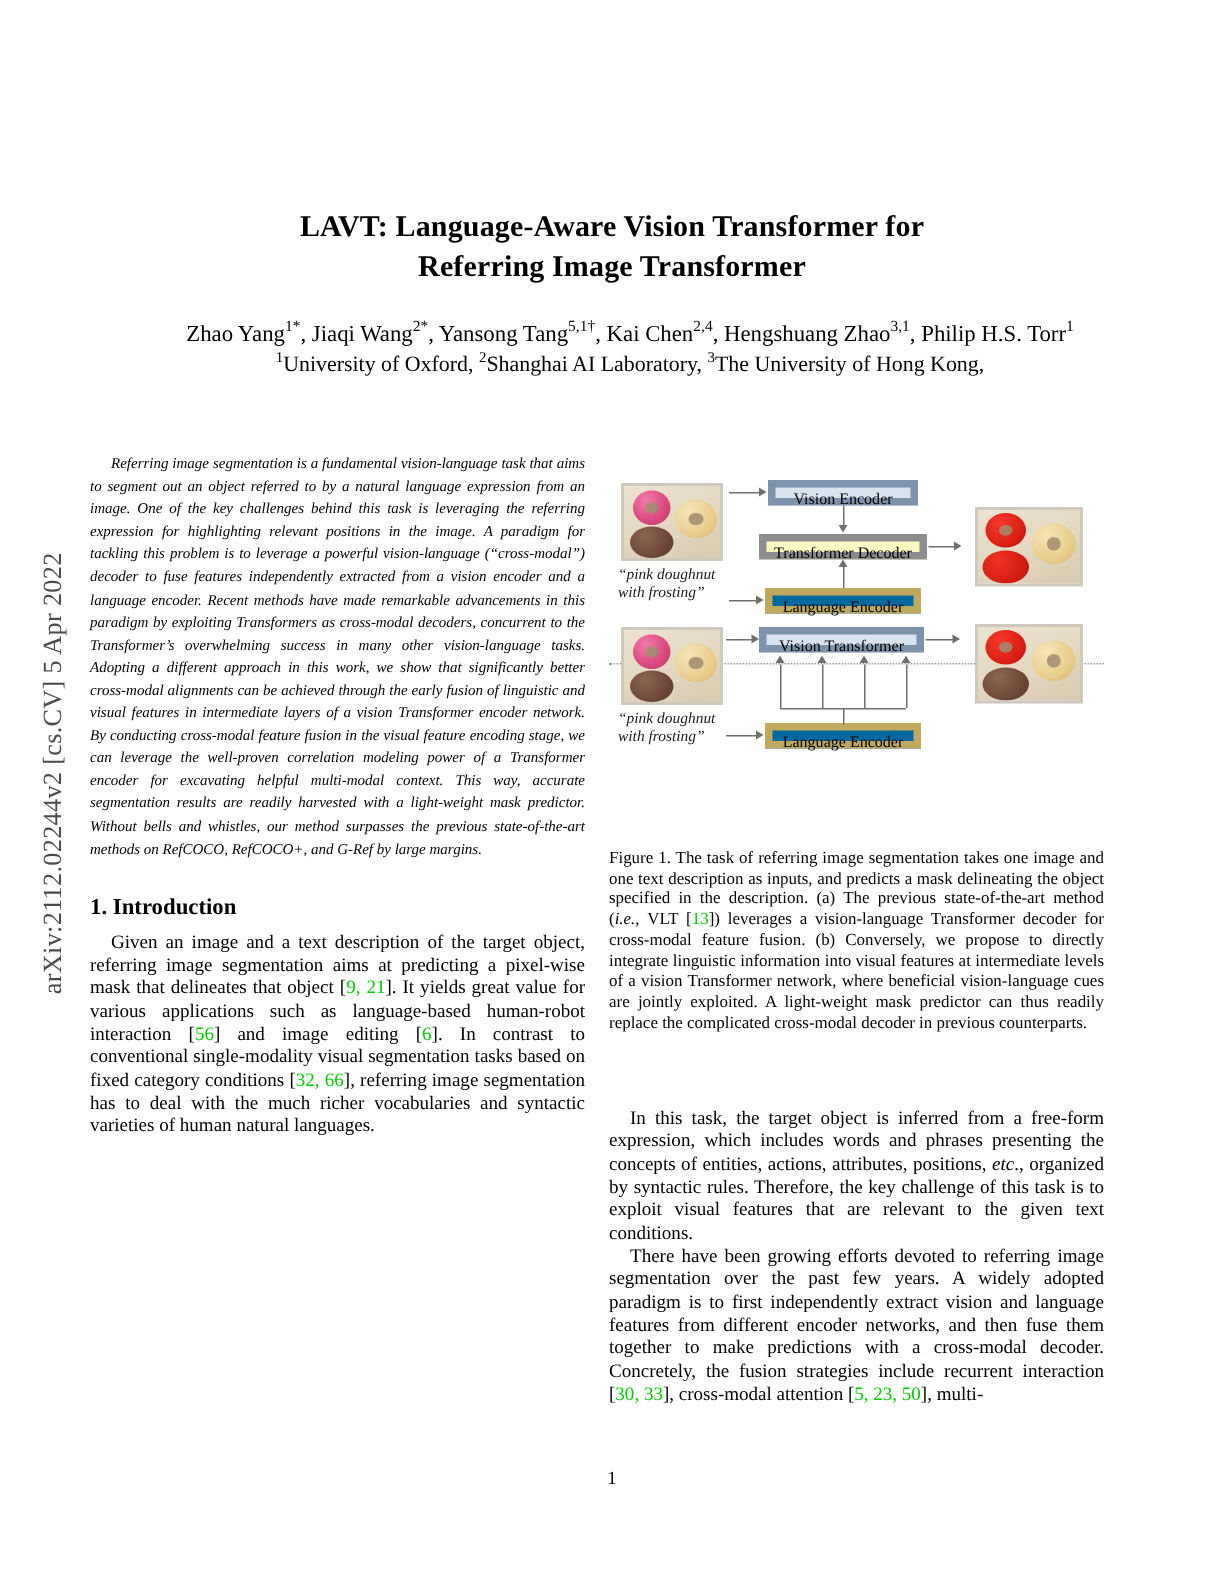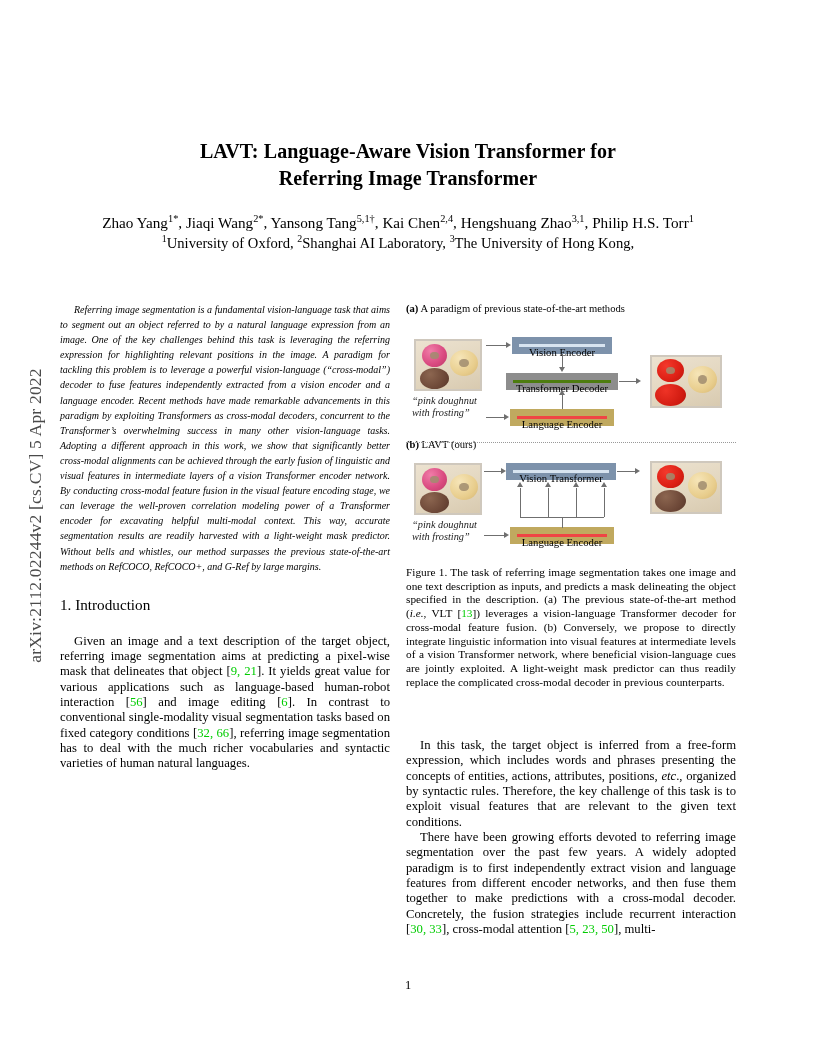--- a/index.html
+++ b/index.html
@@ -48,21 +48,21 @@
     text-align: center;
   }
   .paper-title {
     font-size: 20px;
     font-weight: bold;
     line-height: 27px;
     letter-spacing: 0.1px;
   }
   #authors-block {
     position: absolute;
-    left: 50px;
+    left: 72px;
     top: 212px;
     width: 696px;
     text-align: center;
     font-size: 15.2px;
     line-height: 21px;
   }
   .affil-line { font-size: 14.6px; }
   sup { font-size: 0.68em; vertical-align: super; line-height: 0; }
 
   
@@ -75,23 +75,23 @@
   #col-right { left: 406px; }
 
   h2.section-head {
     font-size: 14.6px;
     font-weight: bold;
     margin: 0 0 9px 0;
     text-align: center;
   }
   h2.intro-head {
     font-size: 15.2px;
-    font-weight: normal;
+    font-weight: bold;
     text-align: left;
-    margin: 0 0 20px 0;
+    margin: 0 0 7px 0;
   }
 
   p.abstract {
     font-style: italic;
     font-size: 10px;
     line-height: 15.1px;
     text-align: justify;
     text-justify: inter-word;
     margin: 0;
     text-indent: 14px;
@@ -190,29 +190,29 @@
   .dn-glazed { background: radial-gradient(circle at 35% 30%, #f6e5b8 0%, #e8cd8c 62%, #d4b370 100%); }
   
   .dn-choc { background: radial-gradient(circle at 35% 30%, #8c6650 0%, #6b4636 65%, #55362a 100%); }
   .dn-choc::after { background: none; }
   .dn-redcookie { background: radial-gradient(circle at 35% 30%, #ef3326 0%, #cf1a10 70%, #a8130a 100%); }
   .dn-redcookie::after { background: none; }
 
   .procbox {
     position: absolute;
     box-sizing: border-box;
-    border: 7px solid #ef4444;
+    border: 5px solid #ef4444;
     font-size: 10.7px;
     line-height: 16px;
     text-align: center;
     white-space: nowrap;
   }
   .box-vision   { background: #d8e4f0; border-color: #7d92ab; }
-  .box-decoder  { background: #4d7c0f; border-color: #8d8d8d; }
-  .box-language { background: #ef4444; border-color: #c0a95f; }
+  .box-decoder  { background: #fef9c3; border-color: #8d8d8d; }
+  .box-language { background: #0369a1; border-color: #c0a95f; }
 
   .ln { position: absolute; background: #6f6f6f; }
   .ln-h { height: 1px; }
   .ln-v { width: 1px; }
   .arrowhead {
     position: absolute;
     width: 0; height: 0;
   }
   .ah-right {
     border-top: 3px solid transparent;
@@ -282,23 +282,20 @@
 
   <div class="col" id="col-left">
     <p class="abstract">Referring image segmentation is a fundamental vision-language task that aims to segment out an object referred to by a natural language expression from an image. One of the key challenges behind this task is leveraging the referring expression for highlighting relevant positions in the image. A paradigm for tackling this problem is to leverage a powerful vision-language (“cross-modal”) decoder to fuse features independently extracted from a vision encoder and a language encoder. Recent methods have made remarkable advancements in this paradigm by exploiting Transformers as cross-modal decoders, concurrent to the Transformer’s overwhelming success in many other vision-language tasks. Adopting a different approach in this work, we show that significantly better cross-modal alignments can be achieved through the early fusion of linguistic and visual features in intermediate layers of a vision Transformer encoder network. By conducting cross-modal feature fusion in the visual feature encoding stage, we can leverage the well-proven correlation modeling power of a Transformer encoder for excavating helpful multi-modal context. This way, accurate segmentation results are readily harvested with a light-weight mask predictor. Without bells and whistles, our method surpasses the previous state-of-the-art methods on RefCOCO, RefCOCO+, and G-Ref by large margins.</p>
 
     <h2 class="intro-head" style="margin-top:22px;">1. Introduction</h2>
     <p class="body">Given an image and a text description of the target object, referring image segmentation aims at predicting a pixel-wise mask that delineates that object [<span class="cite">9, 21</span>]. It yields great value for various applications such as language-based human-robot interaction [<span class="cite">56</span>] and image editing [<span class="cite">6</span>]. In contrast to conventional single-modality visual segmentation tasks based on fixed category conditions [<span class="cite">32, 66</span>], referring image segmentation has to deal with the much richer vocabularies and syntactic varieties of human natural languages.</p>
   </div>
 
   <div id="figure-1">
 
-    <div class="subfig-label">
-      <b>(a)</b><span> A paradigm of previous state-of-the-art methods</span>
-    </div>
 
     <div class="diagram diagram-a">
 
       <div class="photo" style="left:8px; top:20px; width:68px; height:52px;">
         <div class="tray"></div>
         <div class="dn dn-pink" style="left:6px;  top:3px;  width:25px; height:23px;"></div>
         <div class="dn dn-glazed" style="left:34px; top:9px;  width:28px; height:26px;"></div>
         <div class="dn dn-choc" style="left:4px;  top:27px; width:29px; height:21px;"></div>
       </div>
 
@@ -329,23 +326,20 @@
       <div class="photo" style="left:244px; top:36px; width:72px; height:53px;">
         <div class="tray"></div>
         <div class="dn dn-red" style="left:5px;  top:2px;  width:27px; height:23px;"></div>
         <div class="dn dn-glazed" style="left:36px; top:9px;  width:29px; height:27px;"></div>
         <div class="dn dn-redcookie" style="left:3px;  top:27px; width:31px; height:22px;"></div>
       </div>
     </div>
 
     <div class="dotted-sep" style="top:140px;"></div>
 
-    <div class="subfig-label" style="margin-top:11px;">
-      <b>(b)</b><span> LAVT (ours)</span>
-    </div>
 
     <div class="diagram diagram-b">
 
       <div class="photo" style="left:8px; top:8px; width:68px; height:52px;">
         <div class="tray"></div>
         <div class="dn dn-pink" style="left:6px;  top:3px;  width:25px; height:23px;"></div>
         <div class="dn dn-glazed" style="left:34px; top:9px;  width:28px; height:26px;"></div>
         <div class="dn dn-choc" style="left:4px;  top:27px; width:29px; height:21px;"></div>
       </div>
 

